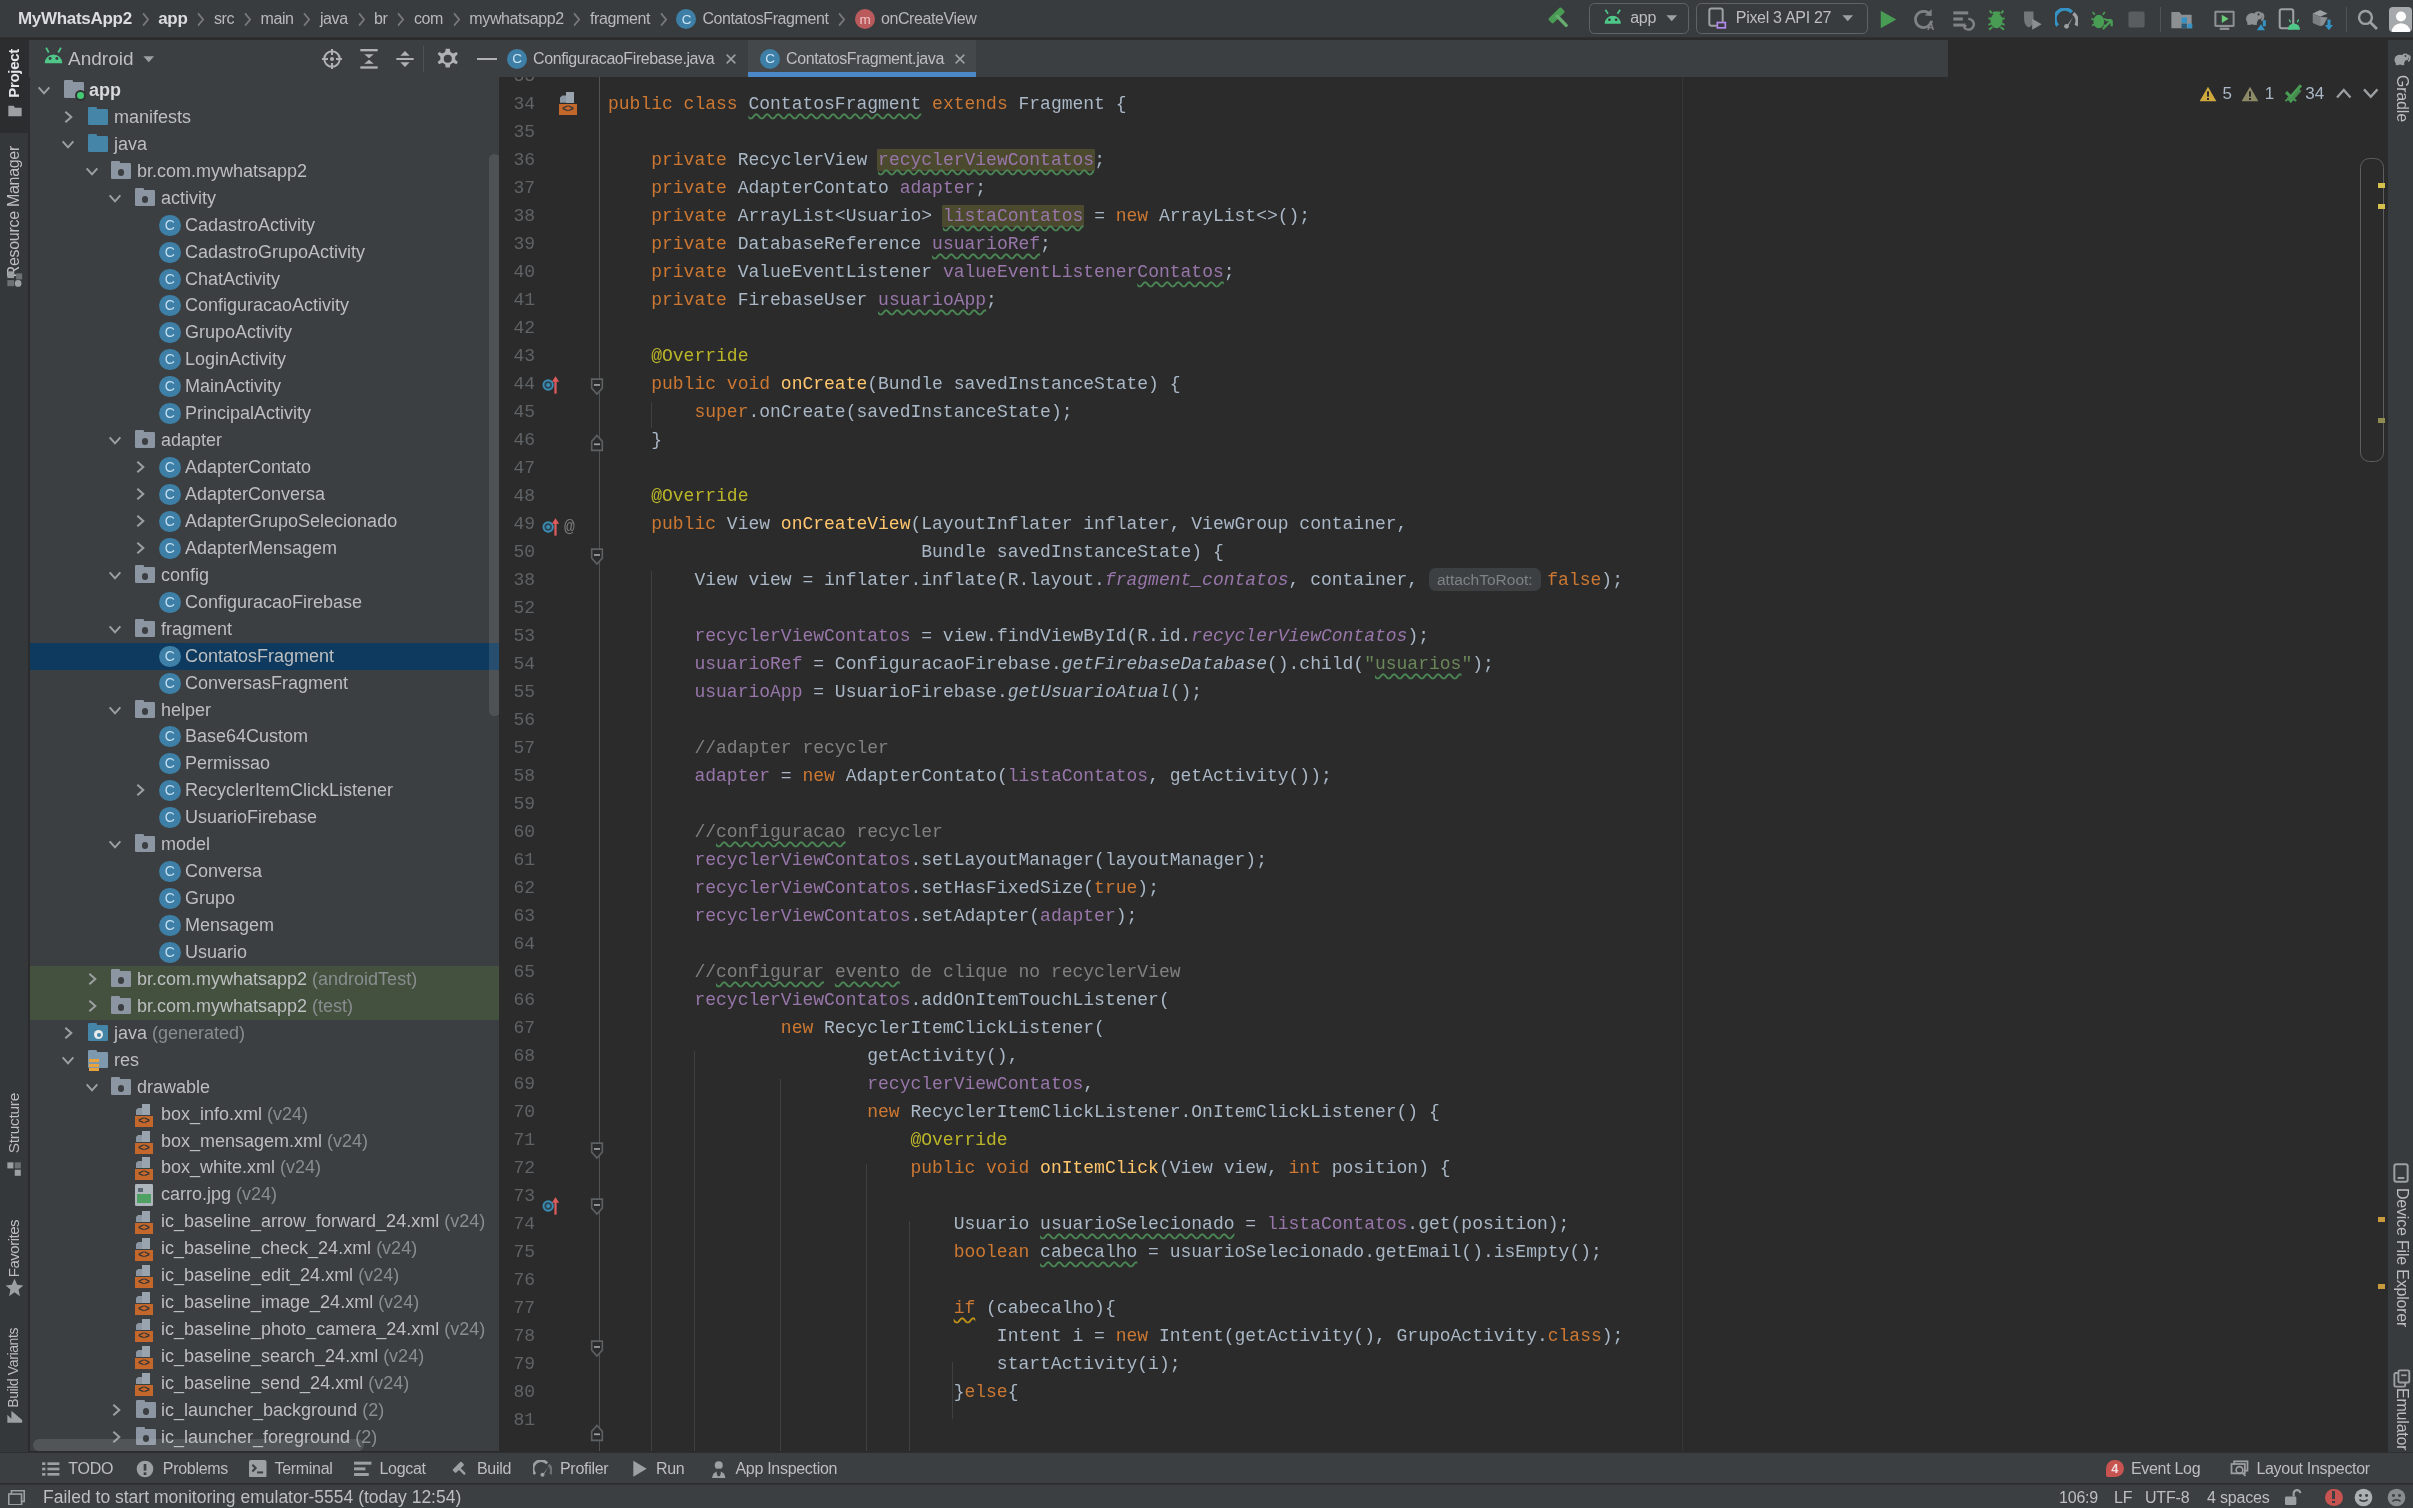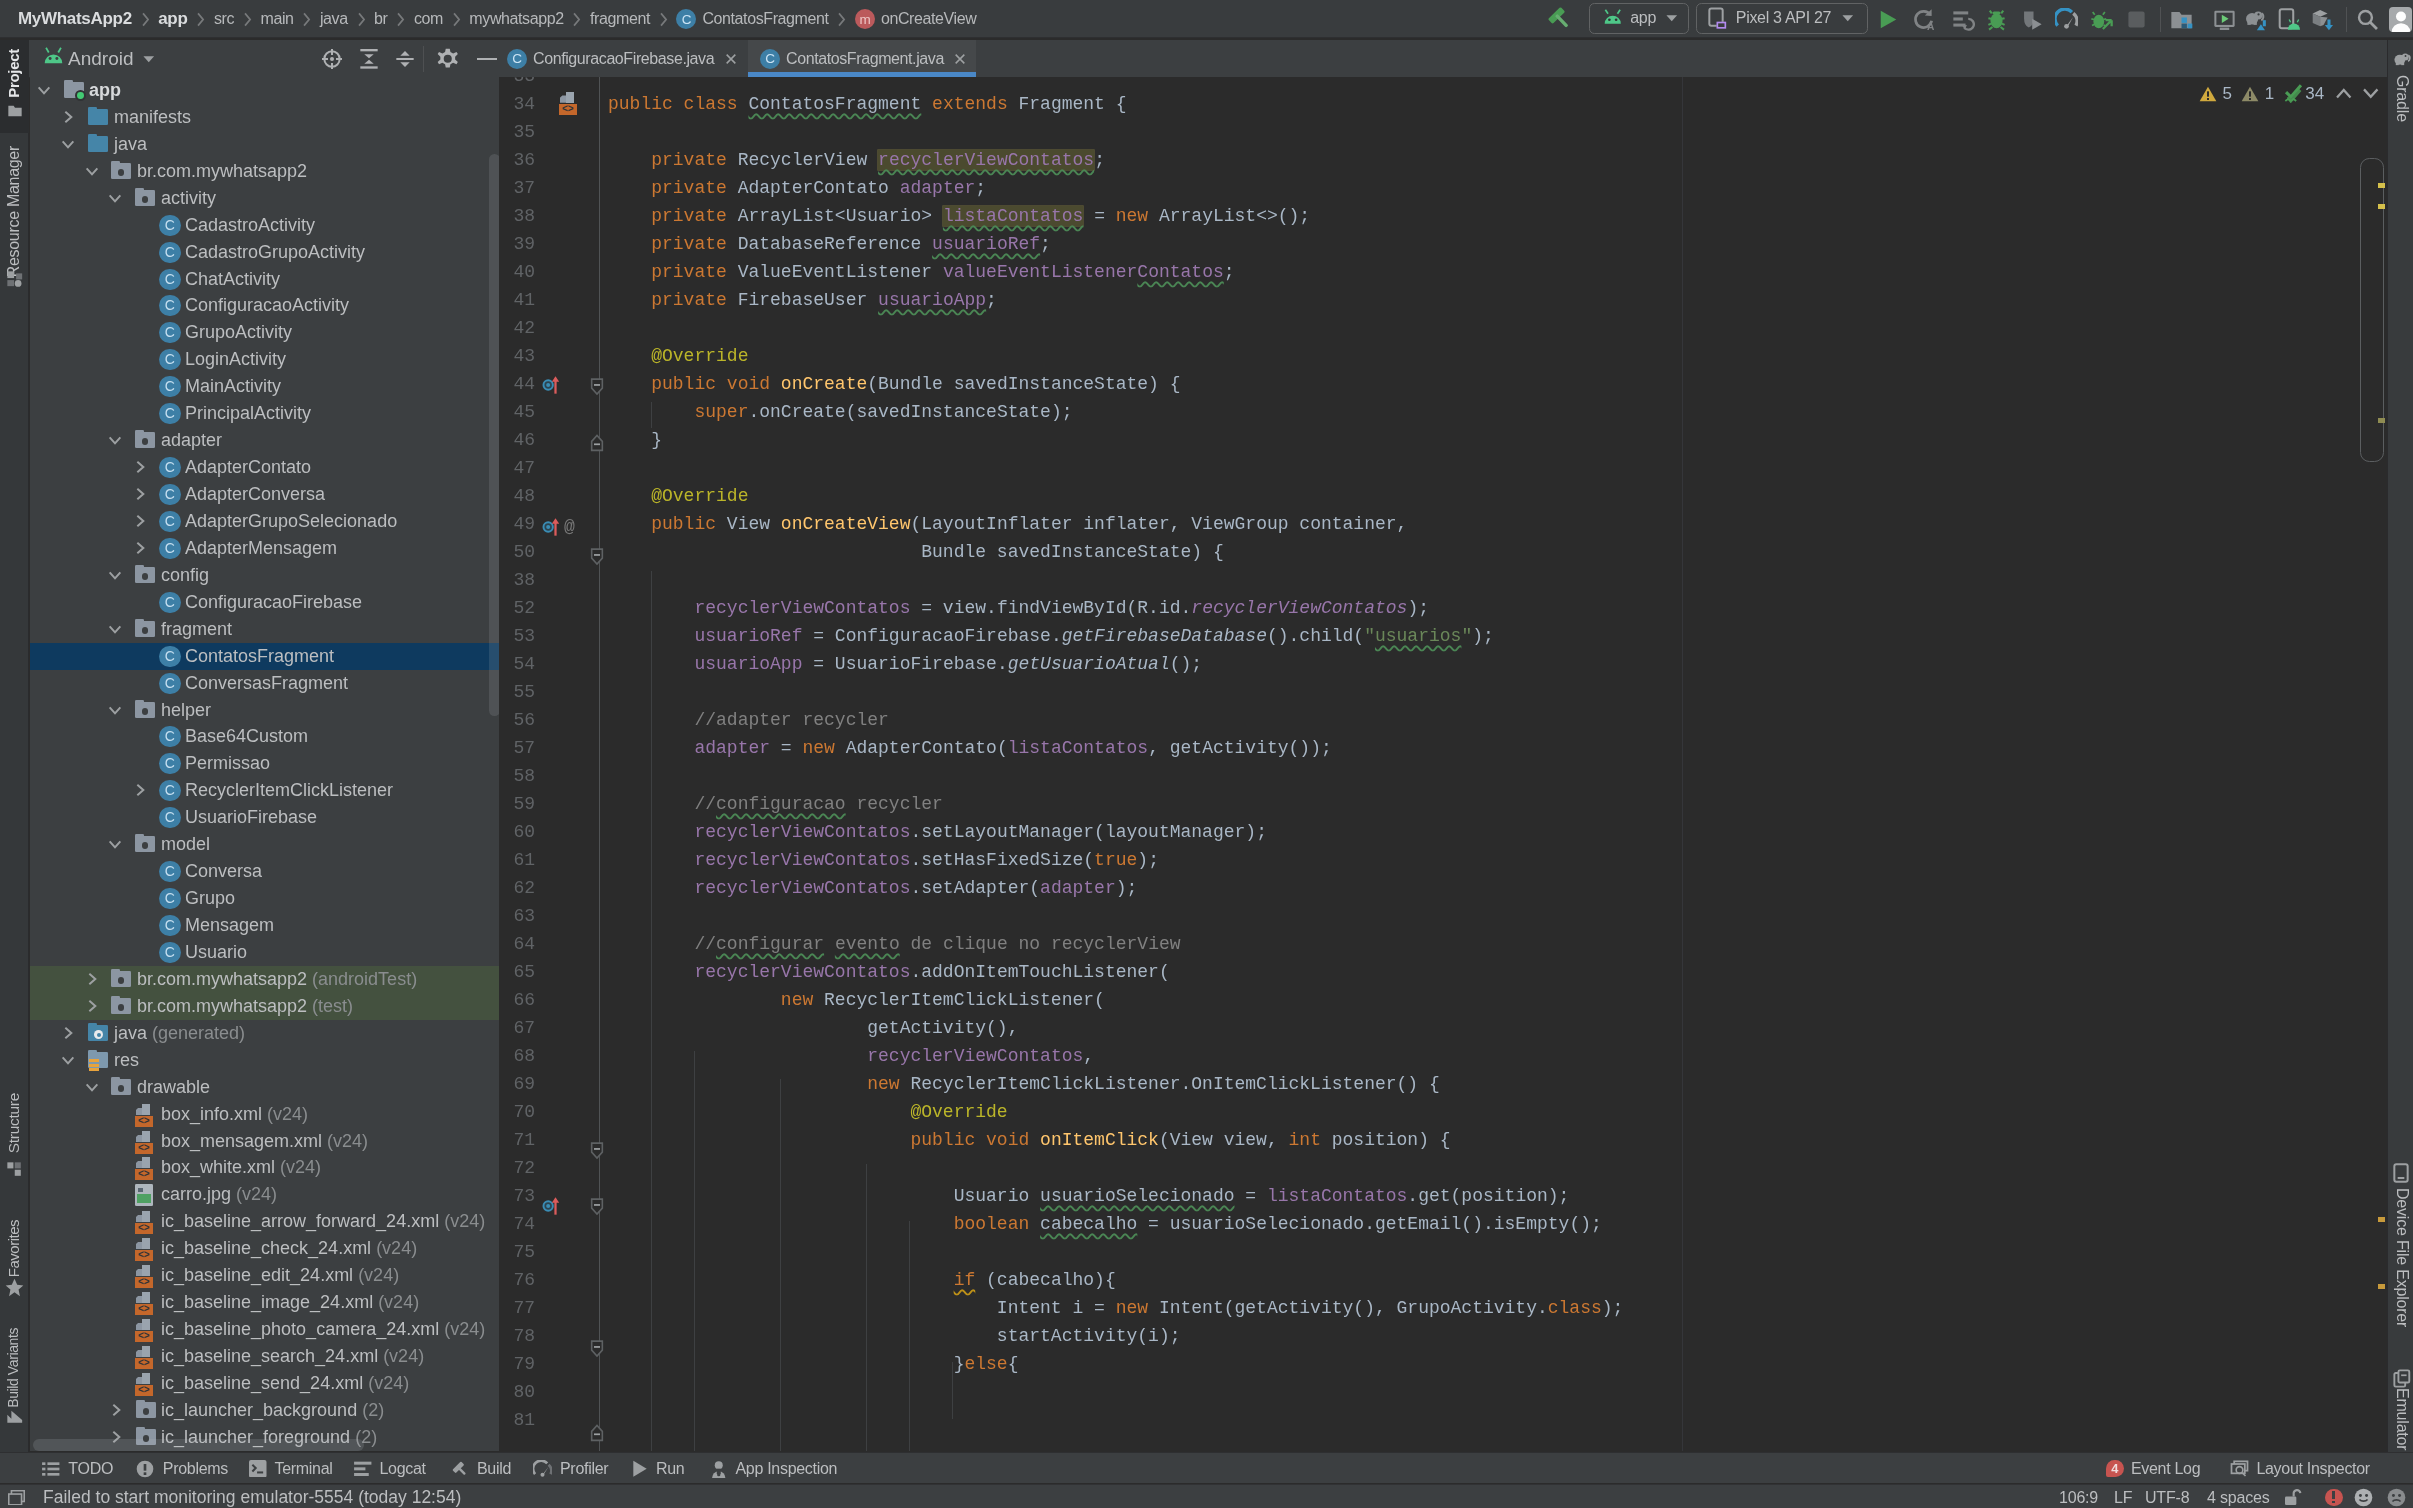--- a/index.html
+++ b/index.html
@@ -15,21 +15,21 @@
 #crumbs .sep { padding:0 8.8px; display:inline-flex; align-items:center; }
 .cico { display:inline-flex; width:20px; height:20px; border-radius:50%; background:#3D7FA6; color:#CBE4F5; font-size:13.5px; align-items:center; justify-content:center; margin-right:6px; vertical-align:middle; }
 .mico { display:inline-flex; width:20px; height:20px; border-radius:50%; background:#BB5A5C; color:#EEC6C6; font-size:13.5px; align-items:center; justify-content:center; margin-right:6px; vertical-align:middle; }
 
 
 #toolbar { position:absolute; left:0; top:0; width:2413px; height:38px; }
 .tbi { position:absolute; top:8px; width:23px; height:23px; }
 .combo { position:absolute; top:2.7px; height:31px; border:1.3px solid #616364; border-radius:5.4px; display:flex; align-items:center; font-size:16px; letter-spacing:-0.3px; color:#BCBEC0; white-space:nowrap; }
 
 
-#row2 { position:absolute; left:0; top:40px; width:2413px; height:38px; background:#3C3F41; border-bottom:0.7px solid #2E2F31; }
+#row2 { position:absolute; left:0; top:40px; width:1948px; height:38px; background:#3C3F41; border-bottom:0.7px solid #2E2F31; }
 #phead { position:absolute; left:30px; top:0; width:469px; height:37px; }
 #tabs { position:absolute; left:499px; top:0; right:27px; height:37px; }
 .tab { position:absolute; top:0; height:37px; display:flex; align-items:center; font-size:16px; letter-spacing:-0.4px; color:#BCBEC0; }
 #tabunder { position:absolute; height:4.7px; background:#4A88C7; top:32px; }
 .x { margin-left:9.4px; display:inline-flex; }
 
 
 #lstripe { position:absolute; left:0; top:40px; width:29px; height:1412px; background:#35383A; border-right:0.7px solid #2A2B2D; }
 .vlabel { writing-mode:vertical-rl; font-size:17px; color:#BCBEC0; position:absolute; left:4.7px; }
 #lstripe .vlabel { transform:rotate(180deg); }
@@ -787,20 +787,21 @@
 <div>    <span class="k">private</span> FirebaseUser <span class="f w">usuarioApp</span>;</div>
 <div></div>
 <div>    <span class="a">@Override</span></div>
 <div>    <span class="k">public void </span><span class="m">onCreate</span>(Bundle savedInstanceState) {</div>
 <div>        <span class="k">super</span>.onCreate(savedInstanceState);</div>
 <div>    }</div>
 <div></div>
 <div>    <span class="a">@Override</span></div>
 <div>    <span class="k">public</span> View <span class="m">onCreateView</span>(LayoutInflater inflater, ViewGroup container,</div>
 <div>                             Bundle savedInstanceState) {</div>
+<div>        View view = inflater.inflate(R.layout.<span class="fi">fragment_contatos</span>, container, <span class="pill">attachToRoot:</span><span class="k">false</span>);</div>
 <div></div>
 <div>        <span class="f">recyclerViewContatos</span> = view.findViewById(R.id.<span class="fi">recyclerViewContatos</span>);</div>
 <div>        <span class="f">usuarioRef</span> = ConfiguracaoFirebase.<span class="si">getFirebaseDatabase</span>().child(<span class="s">"<span class="w">usuarios</span>"</span>);</div>
 <div>        <span class="f">usuarioApp</span> = UsuarioFirebase.<span class="si">getUsuarioAtual</span>();</div>
 <div></div>
 <div>        <span class="c">//adapter recycler</span></div>
 <div>        <span class="f">adapter</span> = <span class="k">new</span> AdapterContato(<span class="f">listaContatos</span>, getActivity());</div>
 <div></div>
 <div>        <span class="c">//<span class="w">configuracao</span> recycler</span></div>
 <div>        <span class="f">recyclerViewContatos</span>.setLayoutManager(layoutManager);</div>

